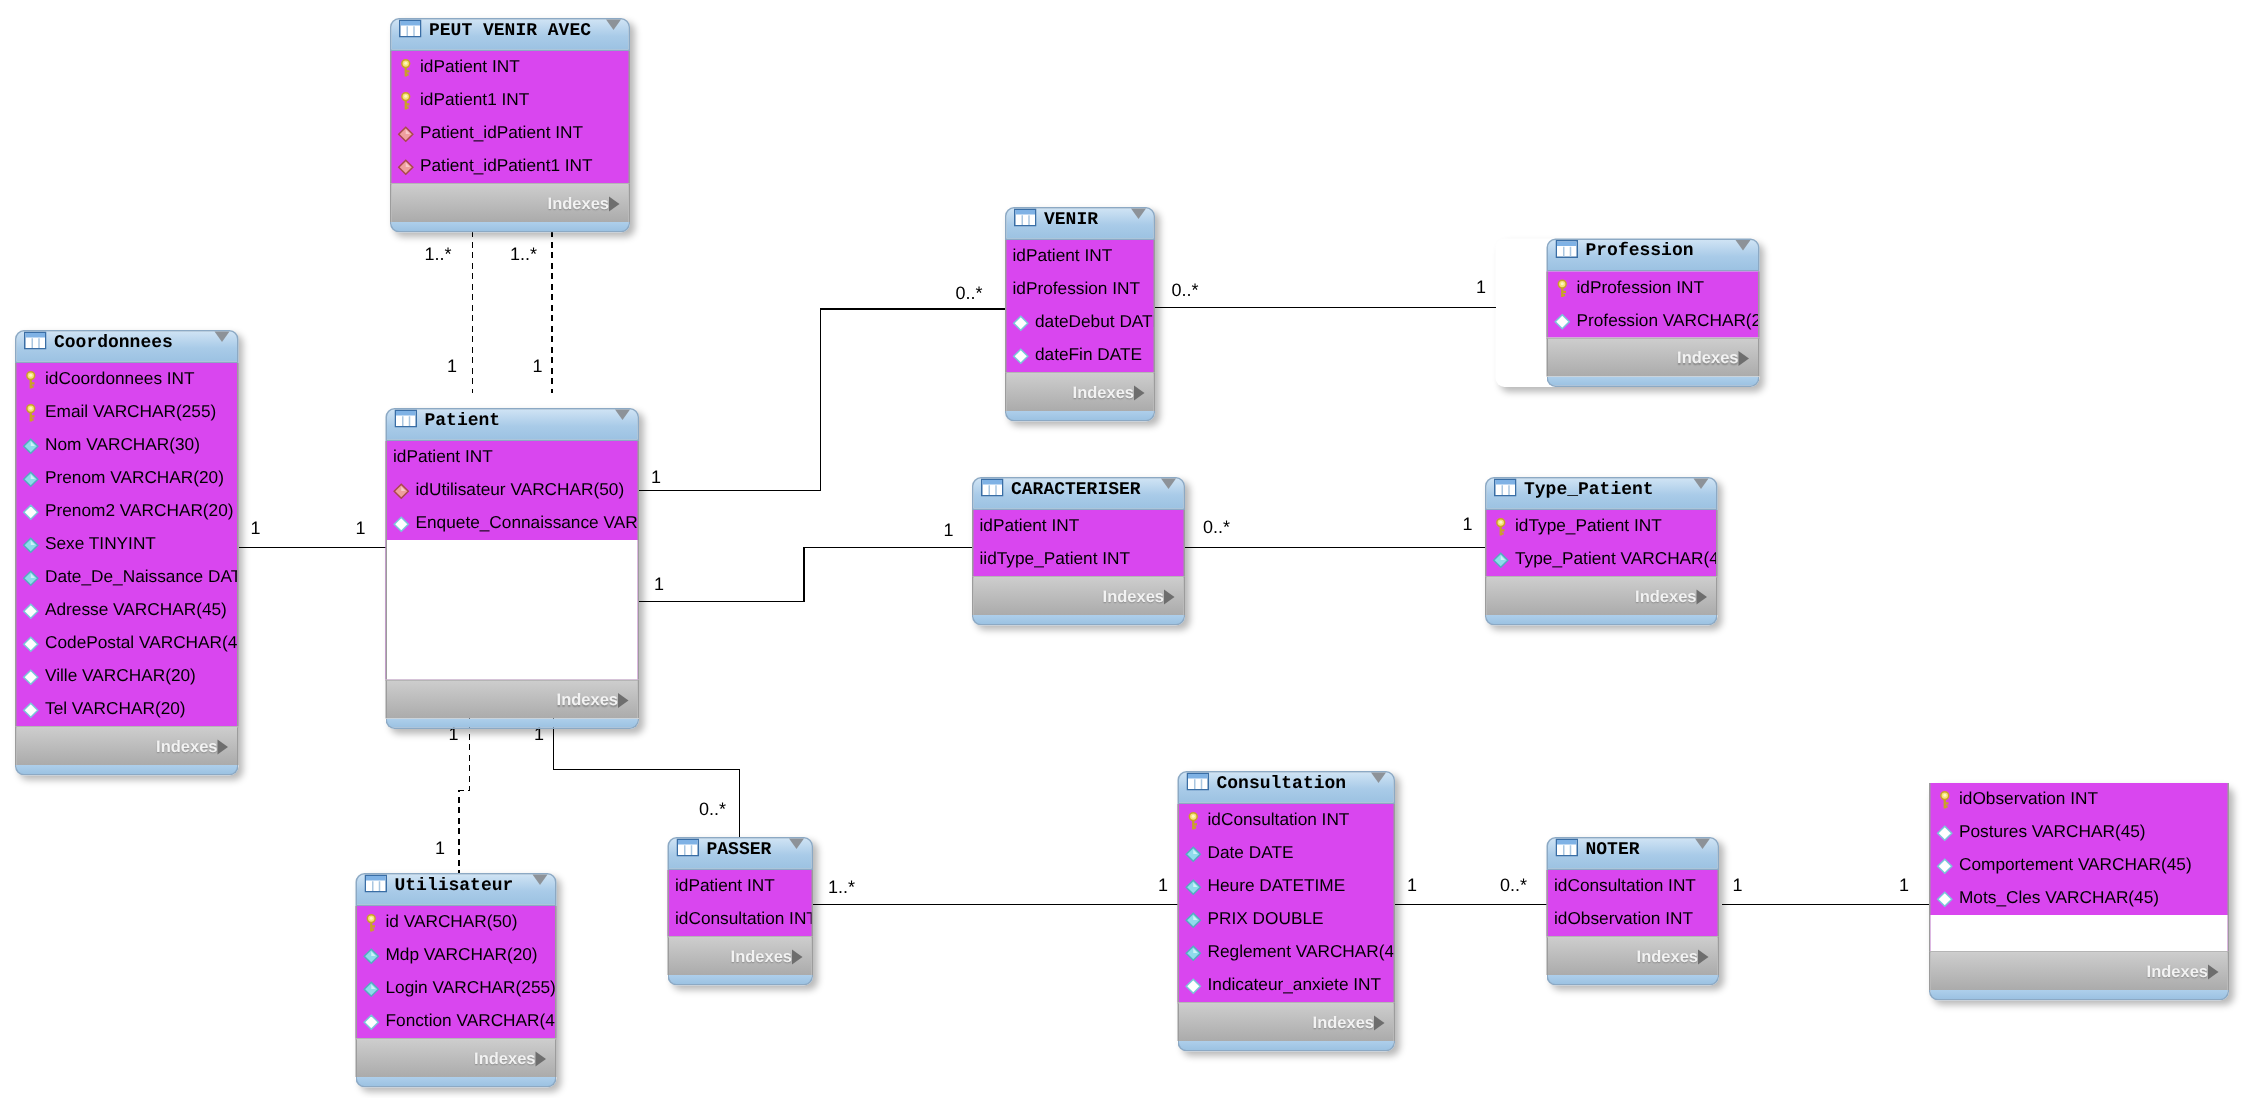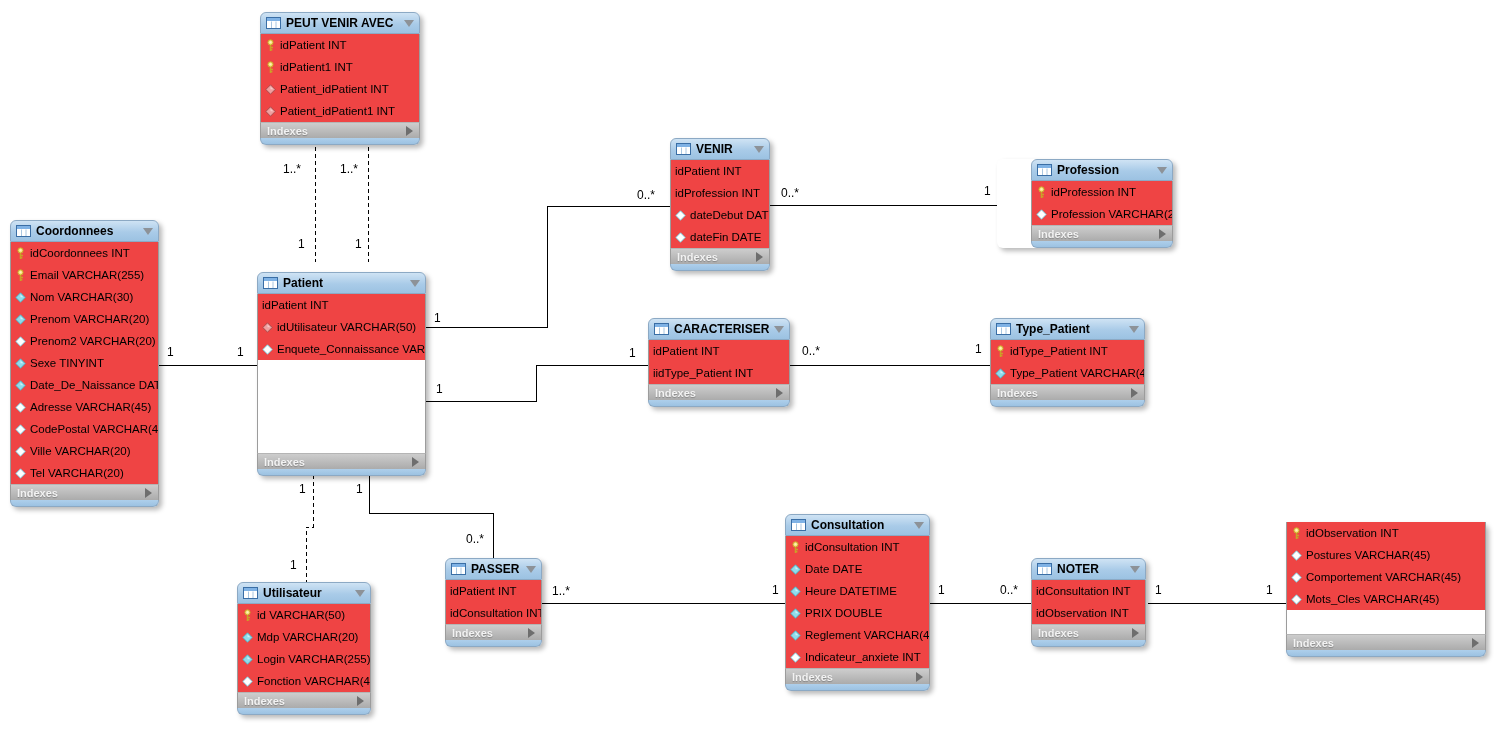--- a/index.html
+++ b/index.html
@@ -7,44 +7,44 @@
     position:relative;width:1497px;height:732px;overflow:hidden;
     font-family:"Liberation Sans",sans-serif;background:#fff;
   }
   #wires{position:absolute;left:0;top:0;z-index:0;}
   .table{
     position:absolute;z-index:1;
     box-shadow:3px 3px 5px rgba(0,0,0,0.28);
     border-radius:6px;
   }
   .t-header{
-    height:22px;display:flex;align-items:center;gap:5px;padding:0 5px;
+    height:22px;display:flex;gap:5px;padding:0 5px;
     background:linear-gradient(#cfe3f4,#a9cbe8 55%,#9cc2e2);
     border:1px solid #8ca9c4;border-bottom:1px solid #8ca9c4;
-    border-radius:6px 6px 0 0;box-sizing:border-box;
+    border-radius:6px 6px 0 0;box-sizing:border-box;font-family:Liberation Mono, monospace;
   }
   .t-title{font-size:12px;font-weight:bold;color:#000;white-space:nowrap;overflow:hidden;flex:1;}
   .t-icon{display:inline-flex;flex:0 0 auto;}
   .t-expand{
     width:0;height:0;border-left:5px solid transparent;border-right:5px solid transparent;
     border-top:7px solid #8d9298;flex:0 0 auto;cursor:pointer;
   }
   .t-body{
-    background:#ef4444;border-left:1px solid #9c9c9c;border-right:1px solid #9c9c9c;
+    background:#d946ef;border-left:1px solid #9c9c9c;border-right:1px solid #9c9c9c;
     box-sizing:border-box;
   }
   .t-row{
     height:22px;display:flex;align-items:center;gap:4px;padding:0 4px;
     font-size:11.5px;color:#000;white-space:nowrap;overflow:hidden;
   }
   .c-icon{display:inline-flex;width:11px;flex:0 0 auto;justify-content:center;}
   .c-text{white-space:nowrap;}
   .t-spacer{background:#fff;}
   .t-indexes{
-    height:16px;display:flex;align-items:center;justify-content:space-between;
+    height:26px;display:flex;align-items:center;justify-content:flex-end;
     padding:0 6px;box-sizing:border-box;
     background:linear-gradient(#cdcdcd,#ababab);
     border-left:1px solid #9c9c9c;border-right:1px solid #9c9c9c;border-top:1px solid #b5b5b5;
     cursor:pointer;
   }
   .t-indexes span.lbl{
     font-size:11px;font-weight:bold;color:#f2f2f2;text-shadow:0 1px 1px rgba(0,0,0,0.25);
   }
   .idx-arrow{
     width:0;height:0;border-top:5px solid transparent;border-bottom:5px solid transparent;

